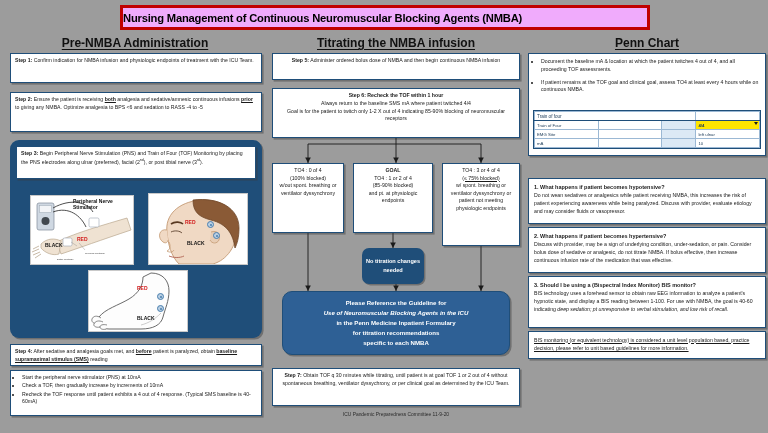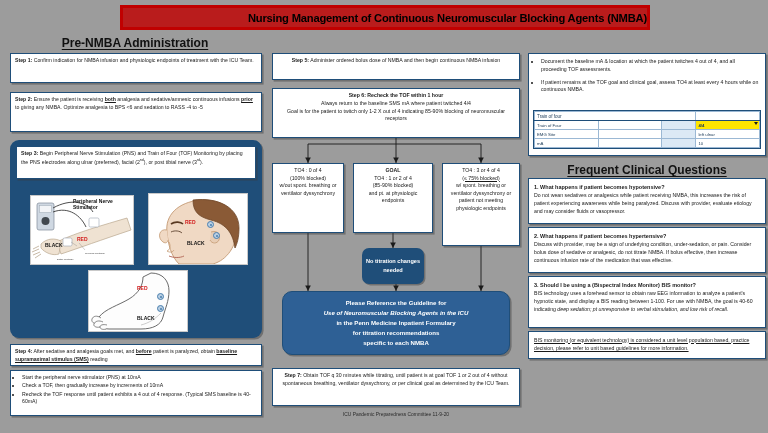--- a/index.html
+++ b/index.html
@@ -10,23 +10,23 @@
     position: relative;
     overflow: hidden;
     font-size: 5.2px;
     color: #1a1a1a;
   }
   .page { position: absolute; inset: 0; }
 
   
   #title-banner {
     position: absolute; left: 120px; top: 5px; width: 530px; height: 25px;
-    background: #b91c1c;
+    background: #f0abfc;
     border: 3px solid #c00000;
-    display: flex; align-items: center; justify-content: flex-end;
+    display: flex; align-items: center; justify-content: flex-start;
   }
   #title-banner .t {
     font-size: 11.2px; font-weight: 700; color: #000; letter-spacing: -0.2px;
     white-space: nowrap;
   }
 
   
   .col-head {
     position: absolute; text-align: center;
     font-size: 12px; font-weight: 700; color: #111;
@@ -157,21 +157,22 @@
 </head>
 <body>
 
 <div class="page">
 
   <div id="title-banner">
     <span class="t">Nursing Management of Continuous Neuromuscular Blocking Agents (NMBA)</span>
   </div>
 
   <div class="col-head" id="head-pre">Pre-NMBA Administration</div>
-  <div class="col-head" id="head-faq">Frequent Clinical Questions</div>
+  <div class="col-head" id="head-titr">Titrating the NMBA infusion</div>
+  <div class="col-head" id="head-penn">Penn Chart</div>
 
   <div class="wbox" id="step1">
     <b>Step 1:</b><span> Confirm indication for NMBA infusion and physiologic endpoints of treatment with the ICU Team.</span>
   </div>
 
   <div class="wbox" id="step2">
     <b>Step 2:</b><span>   Ensure the patient is receiving </span><b class="u">both</b><span> analgesia and sedative/amnesic continuous infusions </span><b class="u">prior</b><span> to giving any NMBA. Optimize analgesia to BPS &lt;6 and sedation to RASS -4 to -5</span>
   </div>
 
   <div id="pns-panel"></div>

